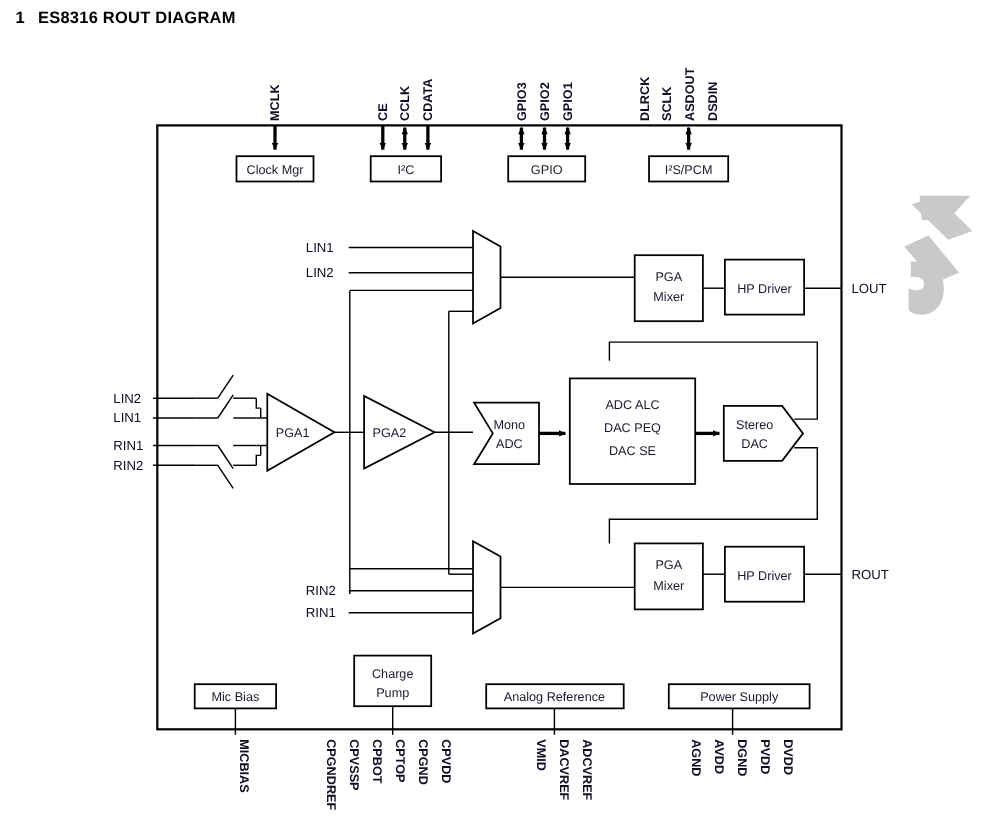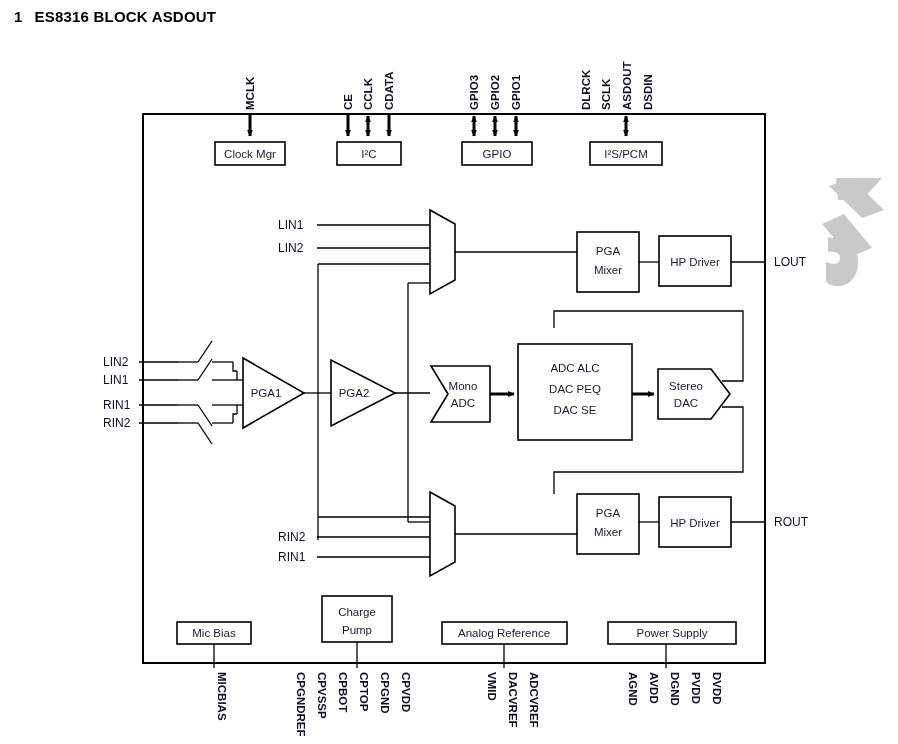--- a/index.html
+++ b/index.html
@@ -76,21 +76,21 @@
     fill: #0d0d23;
   }
   .watermark {
     fill: #c9c9c9;
   }
 </style>
 </head>
 <body>
 
 <div id="page-title">
-  <span class="num">1</span><span>ES8316 BLOCK ASDOUT</span>
+  <span class="num">1</span><span>ES8316 ROUT DIAGRAM</span>
 </div>
 
 <div id="diagram-wrap">
 <svg width="898" height="744" viewBox="0 0 898 744" xmlns="http://www.w3.org/2000/svg">
 
   <defs>
     <marker id="ah" markerWidth="7" markerHeight="7" refX="6" refY="3.5" orient="auto" markerUnits="userSpaceOnUse">
       <path d="M0,0.6 L6.5,3.5 L0,6.4 z" fill="#000"></path>
     </marker>
     <marker id="ah-start" markerWidth="7" markerHeight="7" refX="0.5" refY="3.5" orient="auto" markerUnits="userSpaceOnUse">

